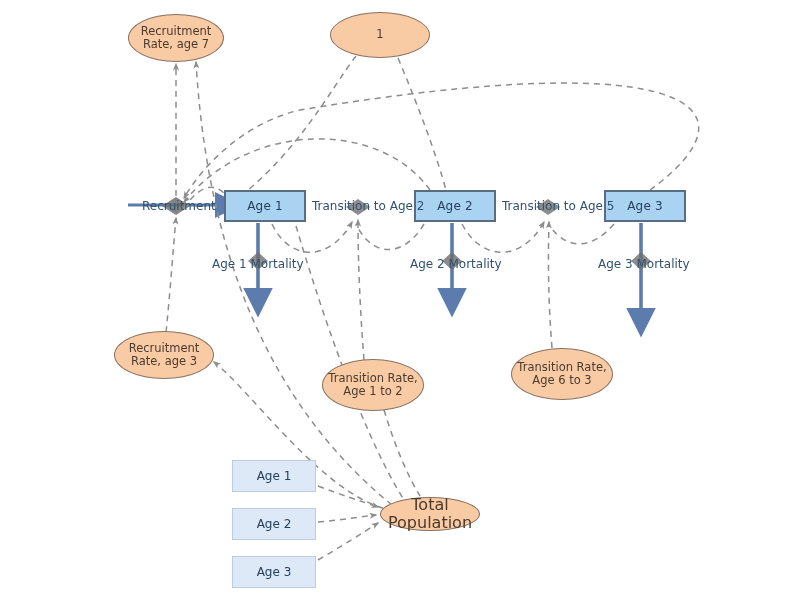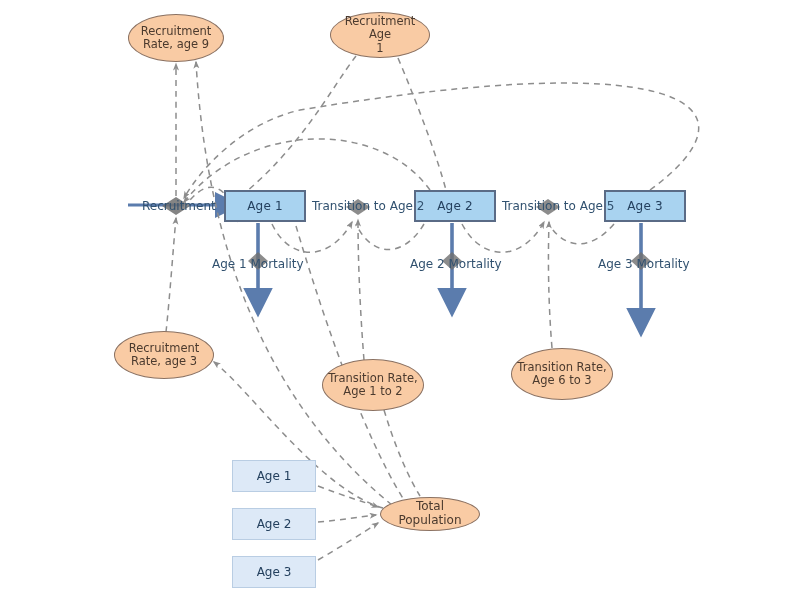--- a/index.html
+++ b/index.html
@@ -170,27 +170,26 @@
   <div class="ghost" style="left:232px; top:508px; width:84px; height:32px;">
     <span>Age 2</span>
   </div>
   <div class="ghost" style="left:232px; top:556px; width:84px; height:32px;">
     <span>Age 3</span>
   </div>
 
   <div class="conv" style="left:128px; top:14px; width:96px; height:48px;">
     <div>
       <span>Recruitment</span>
-      <span>Rate, age 9</span>
+      <span>Rate, age 7</span>
     </div>
   </div>
 
   <div class="conv" style="left:330px; top:12px; width:100px; height:46px;">
     <div>
-      <span>Recruitment Age</span>
       <span>1</span>
     </div>
   </div>
 
   <div class="conv" style="left:114px; top:331px; width:100px; height:48px;">
     <div>
       <span>Recruitment</span>
       <span>Rate, age 3</span>
     </div>
   </div>
@@ -202,21 +201,21 @@
     </div>
   </div>
 
   <div class="conv" style="left:511px; top:348px; width:102px; height:52px;">
     <div>
       <span>Transition Rate,</span>
       <span>Age 6 to 3</span>
     </div>
   </div>
 
-  <div class="conv" style="left:380px; top:497px; width:100px; height:34px; font-size:12px;">
+  <div class="conv" style="left:380px; top:497px; width:100px; height:34px; font-size:16px;">
     <div>
       <span>Total Population</span>
     </div>
   </div>
 
   <div class="flowlabel" style="left:142px; top:199px;">Recruitment</div>
   <div class="flowlabel" style="left:312px; top:199px;">Transition to Age 2</div>
   <div class="flowlabel" style="left:502px; top:199px;">Transition to Age 5</div>
   <div class="flowlabel" style="left:212px; top:257px;">Age 1 Mortality</div>
   <div class="flowlabel" style="left:410px; top:257px;">Age 2 Mortality</div>

